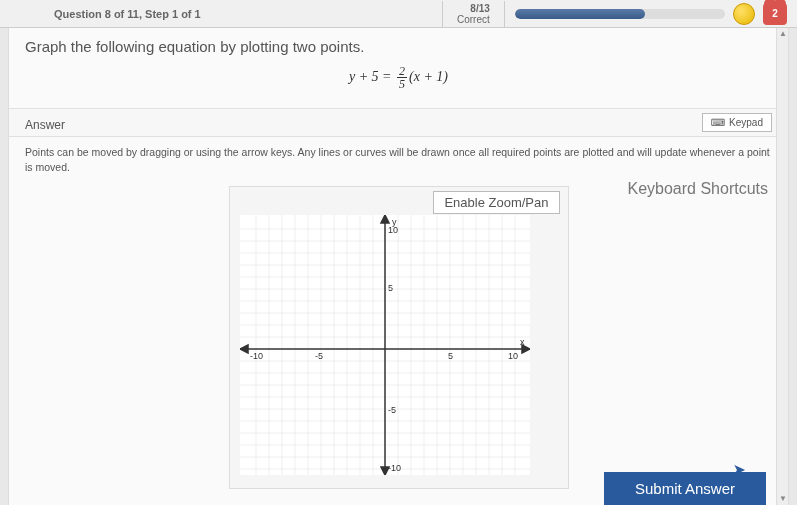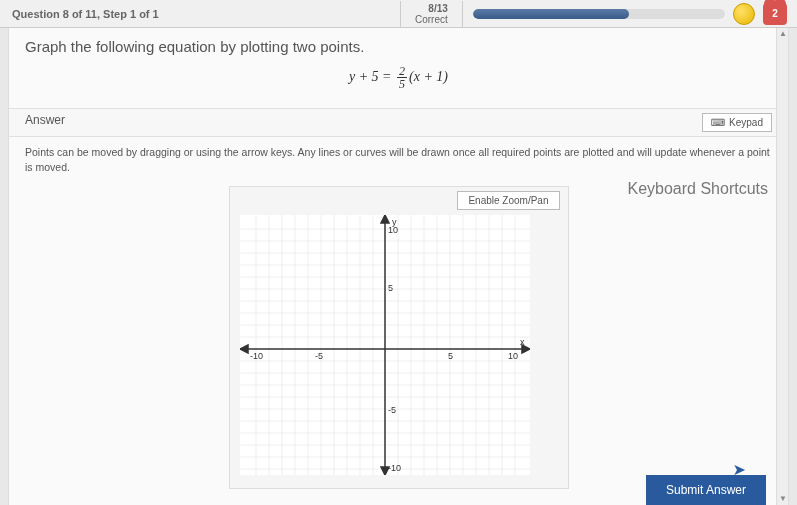--- a/index.html
+++ b/index.html
@@ -19,20 +19,21 @@
       height: 28px;
       background: #f0f0f0;
       border-bottom: 1px solid #ccc;
     }
     .question-label {
       padding: 0 12px;
       font-size: 11px;
       color: #666;
       font-weight: bold;
       width: 400px;
+      margin-left: 42px;
     }
     .score-box {
       border-left: 1px solid #ccc;
       border-right: 1px solid #ccc;
       padding: 2px 14px;
       font-size: 10px;
       color: #666;
       text-align: right;
       line-height: 1.1;
     }
@@ -141,21 +142,21 @@
       text-align: center;
       line-height: 1;
       font-size: 12px;
       margin: 0 2px;
     }
     .frac .num { display: block; border-bottom: 1px solid #333; padding: 0 2px; }
     .frac .den { display: block; padding: 0 2px; }
 
     .answer-bar {
       display: flex;
-      align-items: flex-start;
+      align-items: flex-end;
       padding: 4px 16px;
       border-top: 1px solid #e0e0e0;
       border-bottom: 1px solid #e0e0e0;
       background: #f7f7f7;
     }
     .answer-bar .label {
       font-size: 12px;
       color: #555;
       flex: 1;
     }
@@ -192,40 +193,40 @@
       position: relative;
       padding: 28px 10px 10px;
     }
     .zoom-btn {
       position: absolute;
       top: 4px;
       right: 8px;
       border: 1px solid #bbb;
       background: #fff;
       padding: 3px 10px;
-      font-size: 10px;
+      font-size: 13px;
       color: #555;
       cursor: pointer;
     }
     .graph {
       width: 290px;
       height: 260px;
       background: white;
       position: relative;
     }
 
     .submit-btn {
       position: absolute;
       bottom: 0;
       right: 22px;
       background: #2a5a9e;
       color: white;
       border: none;
-      padding: 8px 20px;
-      font-size: 12px;
+      padding: 8px 31px;
+      font-size: 15px;
       cursor: pointer;
     }
     .cursor {
       position: absolute;
       bottom: 26px;
       right: 42px;
       font-size: 16px;
       color: #2a5a9e;
       pointer-events: none;
     }

